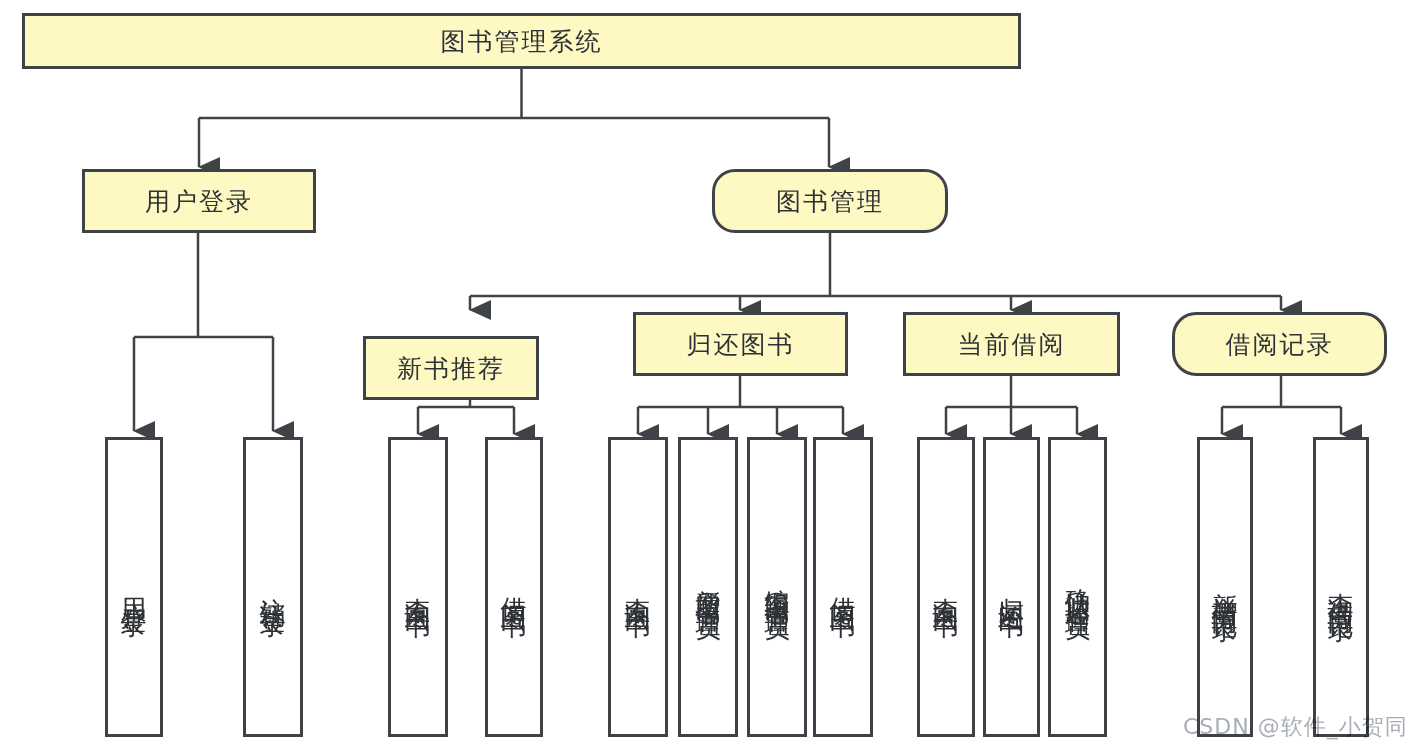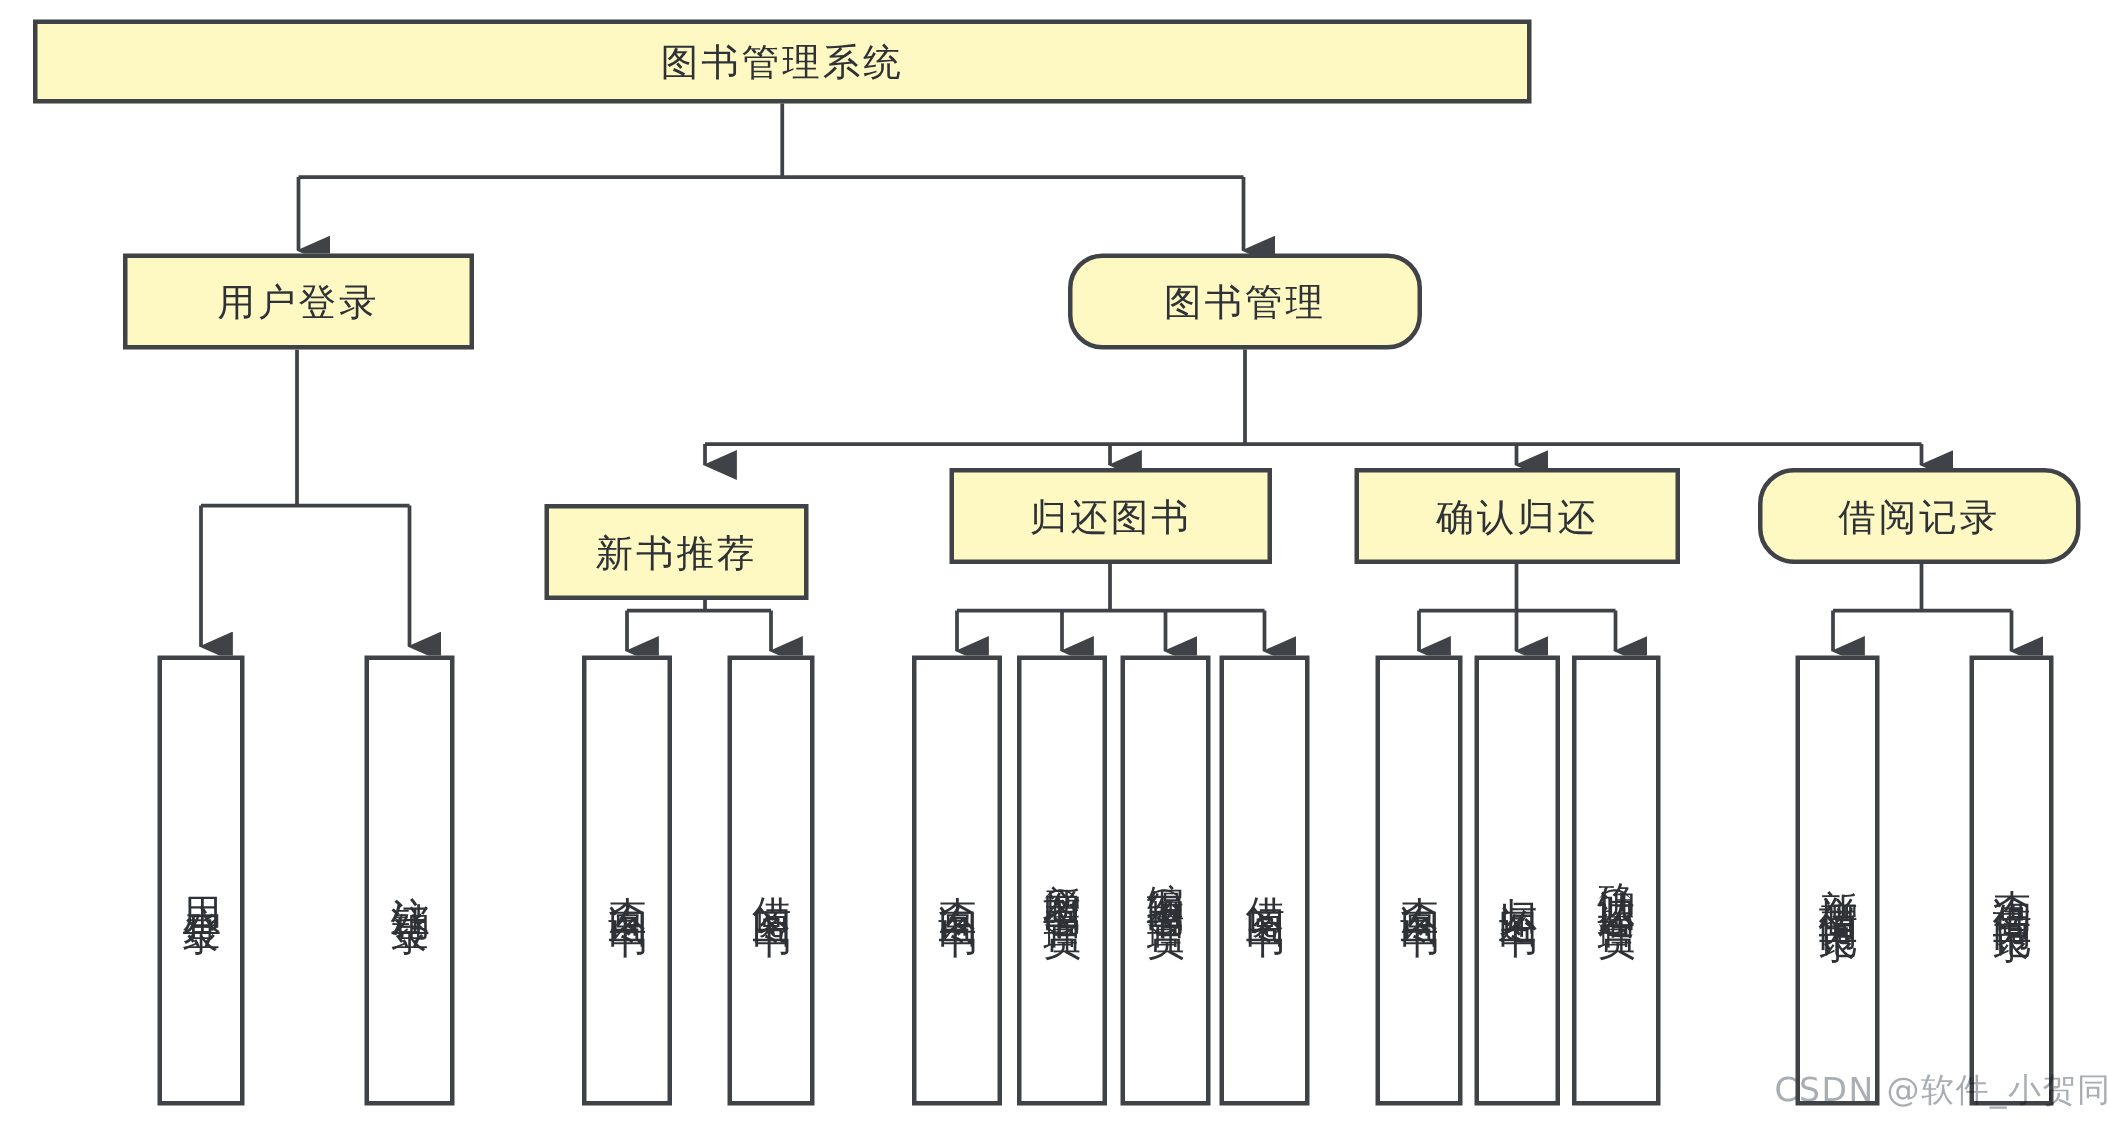--- a/index.html
+++ b/index.html
@@ -135,21 +135,21 @@
     <span>图书管理</span>
   </div>
 
   <div class="hbox" id="node-new-book-recommend">
     <span>新书推荐</span>
   </div>
   <div class="hbox" id="node-book-borrow">
     <span>归还图书</span>
   </div>
   <div class="hbox" id="node-current-borrow">
-    <span>确认归还</span>
+    <span>当前借阅</span>
   </div>
   <div class="hbox" id="node-borrow-records">
     <span>借阅记录</span>
   </div>
 
   <div class="vbox" id="leaf-user-login">
     <span class="vtext">用户登录</span>
   </div>
   <div class="vbox" id="leaf-logout">
     <span class="vtext">注销登录</span>

